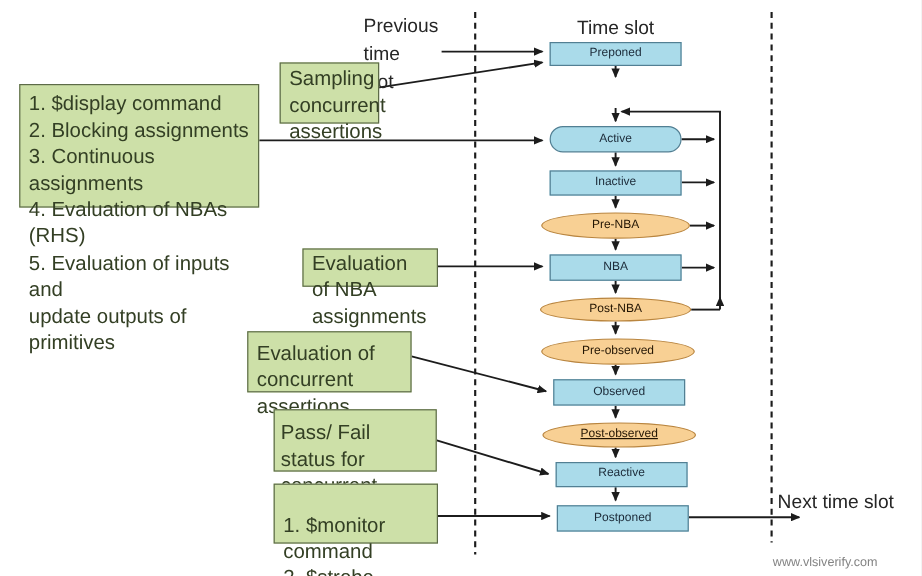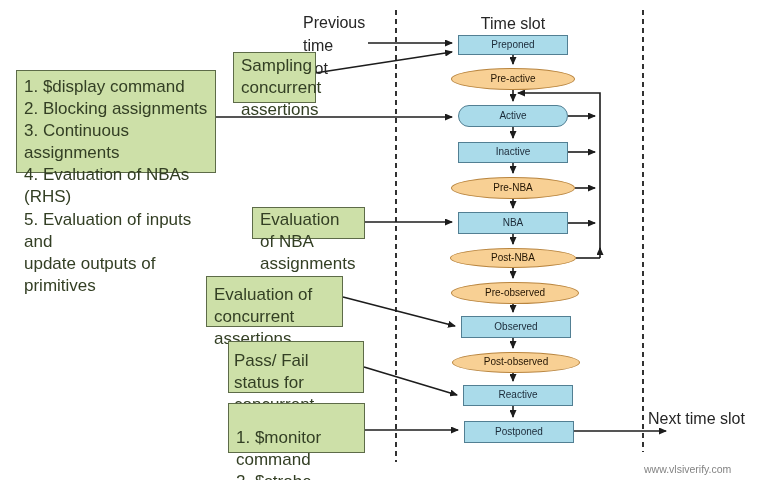--- a/index.html
+++ b/index.html
@@ -17,21 +17,21 @@
   .ellipse{background:#f8d094;border:1.4px solid #b9853f;border-radius:50%;color:#231503;}
   .n-preponed{left:458px;top:35px;width:110px;height:20px;}
   .n-pre-active{left:451px;top:68px;width:124px;height:22px;}
   .n-active{left:458px;top:105px;width:110px;height:22px;border-radius:11px;}
   .n-inactive{left:458px;top:142px;width:110px;height:21px;}
   .n-pre-nba{left:451px;top:177px;width:124px;height:22px;}
   .n-nba{left:458px;top:212px;width:110px;height:22px;}
   .n-post-nba{left:450px;top:248px;width:126px;height:20px;}
   .n-pre-observed{left:451px;top:282px;width:128px;height:22px;}
   .n-observed{left:461px;top:316px;width:110px;height:22px;}
-  .n-post-observed{left:452px;top:352px;width:128px;height:21px;}
+  .n-post-observed{left:452px;top:352px;width:128px;height:21px;text-decoration:underline;}
   .n-reactive{left:463px;top:385px;width:110px;height:21px;}
   .n-postponed{left:464px;top:421px;width:110px;height:22px;}
   .note{
     position:absolute;background:#cde0a8;border:1.2px solid #5d6b48;
     color:#333f24;font-size:17px;line-height:1.3;white-space:pre-line;
     padding:4px 7px;
   }
   .note-1{left:16px;top:70px;width:200px;height:103px;padding-top:5px;}
   .note-2{left:233px;top:52px;width:83px;height:51px;padding-top:2px;}
   .note-3{left:252px;top:207px;width:113px;height:32px;padding-top:1px;}
@@ -103,21 +103,20 @@
     </g>
   </svg>
 
   <div class="lbl lbl-prev">Previous time
 slot</div>
   <div class="lbl lbl-slot">Time slot</div>
   <div class="lbl lbl-next">Next time slot</div>
   <div class="watermark">www.vlsiverify.com</div>
 
   <div class="node rect n-preponed">Preponed</div>
-  <div class="node ellipse n-pre-active">Pre-active</div>
   <div class="node rect n-active">Active</div>
   <div class="node rect n-inactive">Inactive</div>
   <div class="node ellipse n-pre-nba">Pre-NBA</div>
   <div class="node rect n-nba">NBA</div>
   <div class="node ellipse n-post-nba">Post-NBA</div>
   <div class="node ellipse n-pre-observed">Pre-observed</div>
   <div class="node rect n-observed">Observed</div>
   <div class="node ellipse n-post-observed">Post-observed</div>
   <div class="node rect n-reactive">Reactive</div>
   <div class="node rect n-postponed">Postponed</div>

